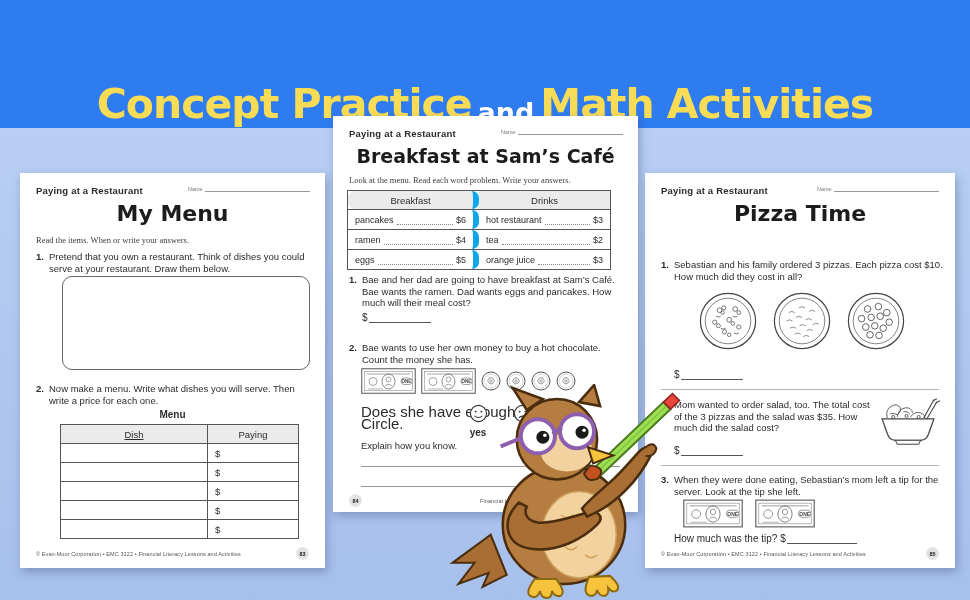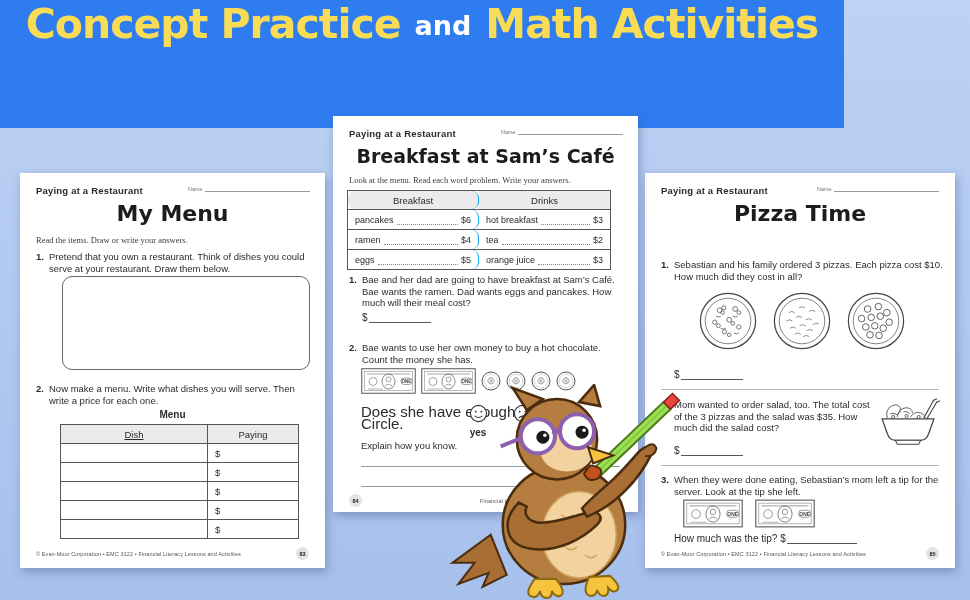--- a/index.html
+++ b/index.html
@@ -4,23 +4,23 @@
 <style>
   * { margin:0; padding:0; box-sizing:border-box; }
   html,body { width:970px; height:600px; }
   .stage {
     position:relative; width:970px; height:600px; overflow:hidden;
     background:linear-gradient(#bdd2f4, #a7c0ec);
     font-family:"Liberation Sans", sans-serif;
   }
   
   .banner {
-    position:absolute; left:0; top:0; width:844px; height:128px;
-    background:#2f7cf0; display:flex; align-items:flex-start; justify-content:center;
-    gap:14px; white-space:nowrap; z-index:1;
+    position:absolute; left:0; top:0; width:970px; height:128px;
+    background:#2f7cf0; display:flex; align-items:flex-end; justify-content:center;
+    gap:6px; white-space:nowrap; z-index:1;
   }
   .banner .big {
     font-family:"DejaVu Sans", sans-serif; font-weight:bold;
     font-size:41px; letter-spacing:-1px; color:#f9dc55;
   }
   .banner .small-and {
     font-family:"DejaVu Sans", sans-serif; font-weight:bold;
     font-size:27px; color:#ffffff; padding-top:10px;
   }
   
@@ -58,21 +58,21 @@
   .lt { position:absolute; border:1px solid #555; border-bottom:none; }
   .lt-row { display:flex; border-bottom:1px solid #555; height:19px; }
   .lt-dish { width:147px; border-right:1px solid #555; display:flex; align-items:center; justify-content:center; font-size:9.5px;text-decoration:underline; }
   .lt-price{ width:90px; display:flex; align-items:center; font-size:9.5px; padding-left:7px; }
   .lt-head { background:#ebebeb; }
 
   
   .mt { position:absolute; border:1px solid #555; border-bottom:none; }
   .mt-row { display:flex; border-bottom:1px solid #555; }
   .mt-cell { width:131px; height:19px; display:flex; align-items:center; padding:0 7px; font-size:9px; }
-  .mt-cell.first { border-right:1px solid #0ea5e9;border-radius:7px; }
+  .mt-cell.first { border-right:6px solid #0ea5e9;border-radius:7px; }
   .mt-head .mt-cell { height:18px; background:#ebebeb; justify-content:center; font-size:9.5px; }
   .leader { flex:1; border-bottom:1px dotted #888; height:62%; margin:0 3px; }
 
   
   .money-row { position:absolute; display:flex; align-items:center; gap:5px; }
   .bill { width:55px; height:26px; }
   .coin { width:20px; height:20px; }
   .face-opt { position:absolute; width:34px; text-align:center; }
   .face-opt svg { width:19px; height:19px; }
   .face-lbl { font-weight:bold; font-size:10px; margin-top:0px; }
@@ -206,21 +206,21 @@
     <span class="big">Math Activities</span>
   </div>
 
   <div class="page page-left">
     <div class="ws-header" style="left:16px; top:12px;">Paying at a Restaurant</div>
     <div class="name-row" style="left:168px; top:13px;">
       <span class="name-label">Name</span>
       <span class="name-line"></span>
     </div>
     <div class="ws-title" style="top:28px; font-size:22px;">My Menu</div>
-    <div class="directions" style="left:16px; top:62px;">Read the items. Draw or write your answers.</div>
+    <div class="directions" style="left:16px; top:62px;">Read the items. When or write your answers.</div>
     <div class="question" style="left:16px; top:78px; width:278px;">
       <span class="qnum">1.</span>
       <span class="qtext">Pretend that you own a restaurant. Think of dishes you could serve at your restaurant. Draw them below.</span>
     </div>
     <div class="draw-box" style="left:42px; top:103px; width:248px; height:94px;"></div>
     <div class="question" style="left:16px; top:210px; width:278px;">
       <span class="qnum">2.</span>
       <span class="qtext">Now make a menu. Write what dishes you will serve. Then write a price for each one.</span>
     </div>
     <div class="menu-caption" style="top:236px;">Menu</div>
@@ -270,21 +270,21 @@
         <div class="mt-cell first">Breakfast</div>
         <div class="mt-cell">Drinks</div>
       </div>
       <div class="mt-row">
         <div class="mt-cell first">
           <span>pancakes</span>
           <span class="leader"></span>
           <span>$6</span>
         </div>
         <div class="mt-cell">
-          <span>hot breakfast</span>
+          <span>hot restaurant</span>
           <span class="leader"></span>
           <span>$3</span>
         </div>
       </div>
       <div class="mt-row">
         <div class="mt-cell first">
           <span>ramen</span>
           <span class="leader"></span>
           <span>$4</span>
         </div>

